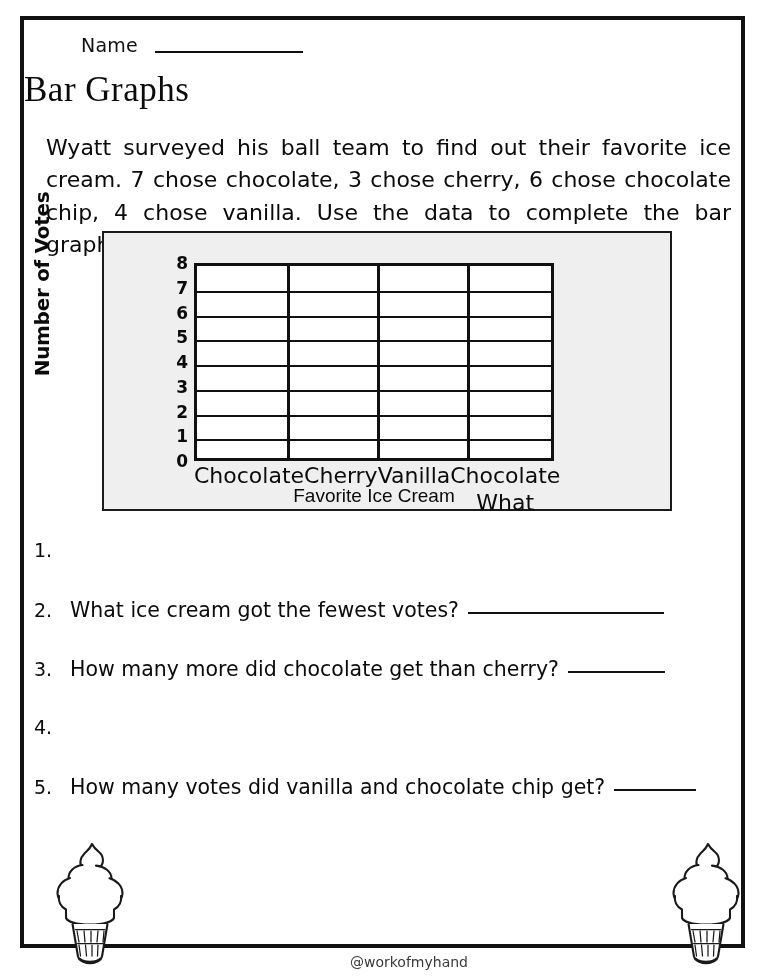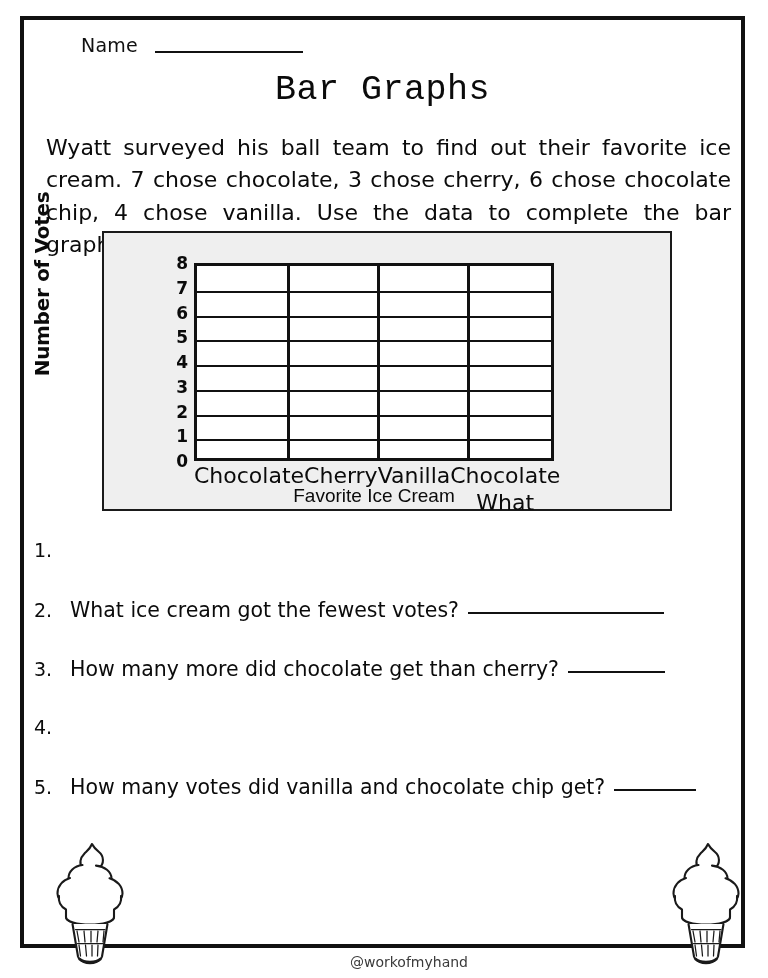--- a/index.html
+++ b/index.html
@@ -57,22 +57,21 @@
     border-bottom: 2.5px solid #111;
     margin-bottom: 2px;
   }
 
   
   #title {
     position: absolute;
     left: 0;
     top: 50px;
     width: 100%;
-    text-align: center;
-    font-family: Liberation Mono, monospace;
+    font-family: Liberation Serif, serif;
     font-size: 35px;
     font-weight: 400;
     letter-spacing: 0.5px;
     color: #0b0b0b;
   }
 
   
   #instructions {
     position: absolute;
     left: 22px;

